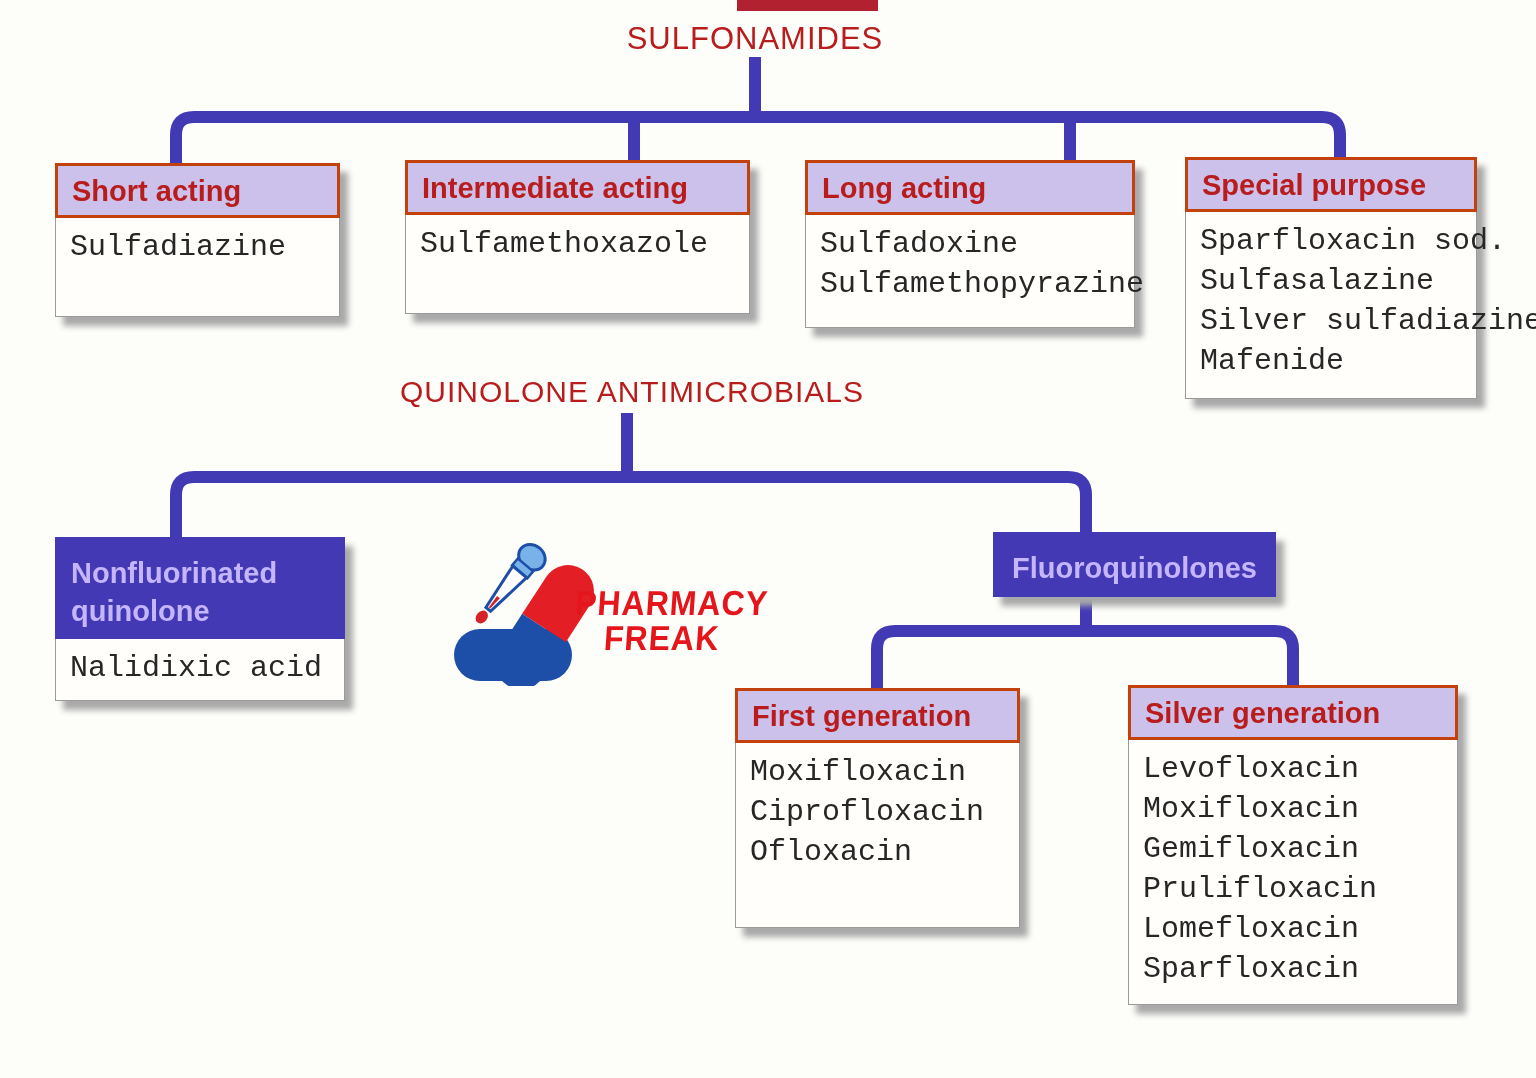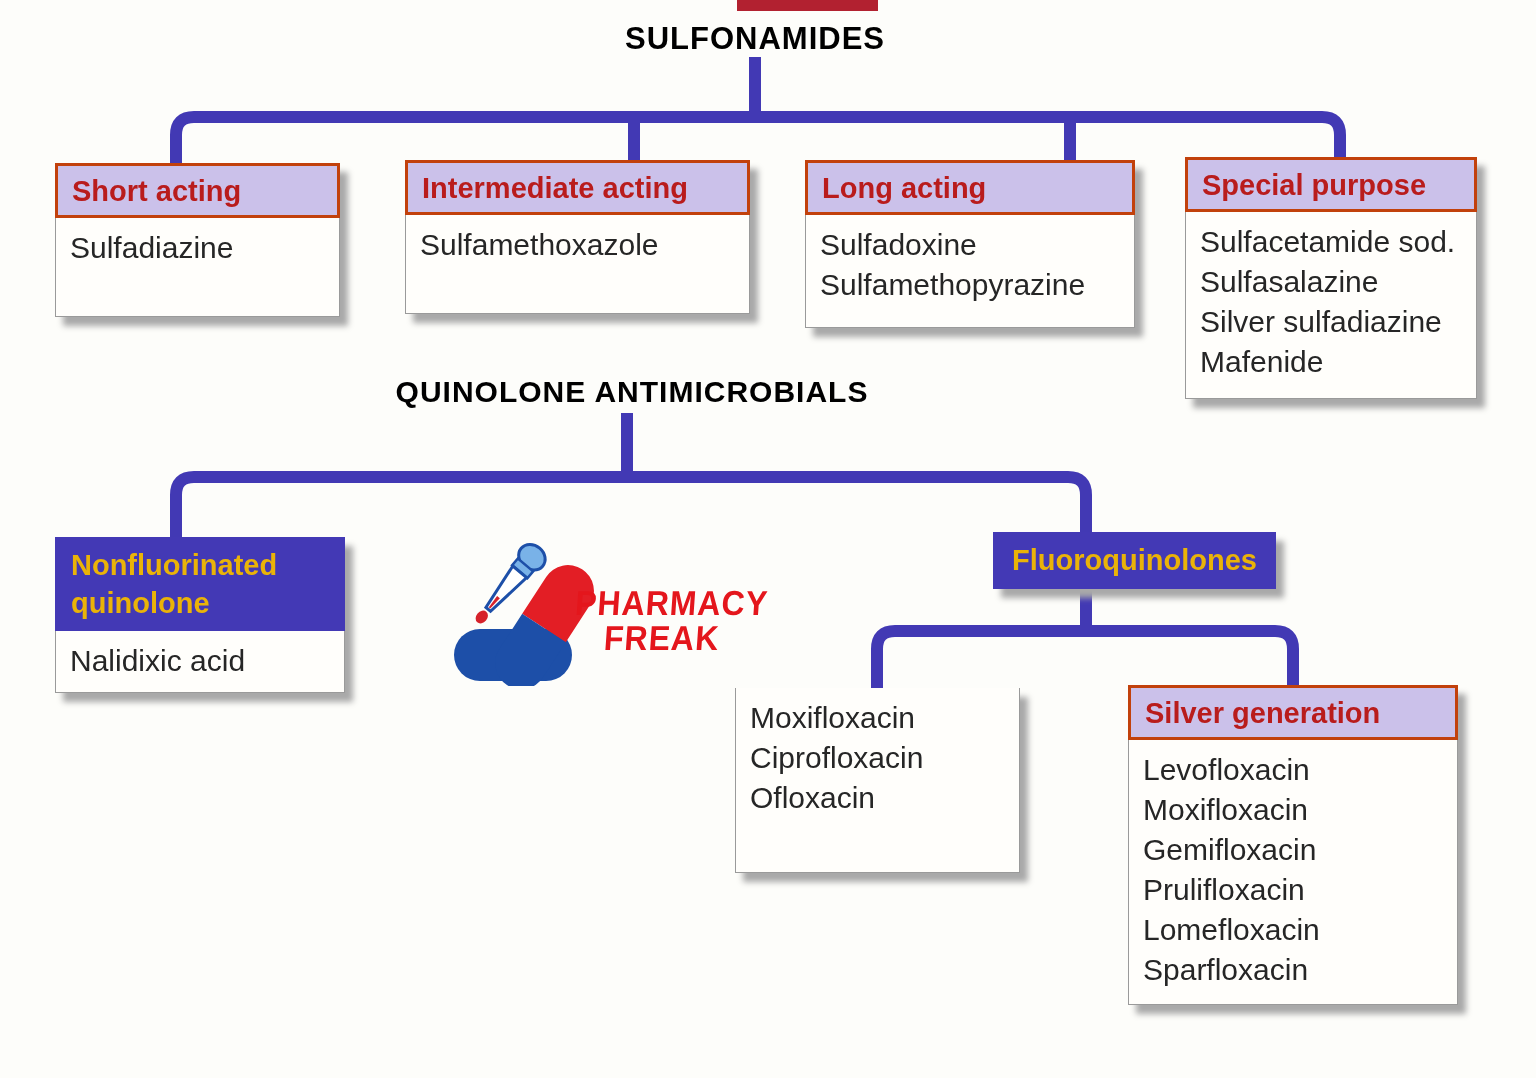--- a/index.html
+++ b/index.html
@@ -9,45 +9,45 @@
     font-family:"Liberation Sans",sans-serif;
   }
   .red-bar{
     position:absolute;left:737px;top:0;width:141px;height:11px;
     background:#b22130;
   }
   .connectors{position:absolute;left:0;top:0;}
   .tree-title{
     position:absolute;margin:0;
     transform:translateX(-50%);
-    font-weight:bold;font-size:31px;letter-spacing:1px;
-    color:#000000;white-space:nowrap;
+    font-weight:normal;font-size:31px;letter-spacing:1px;
+    color:#b91c1c;white-space:nowrap;
   }
   .dbox{
     position:absolute;
     box-shadow:8px 9px 6px #a9a9a9;
     background:#ffffff;
   }
   .dbox-header{
     background:#cbc1ea;
     border:3px solid #c2410c;
     padding:7px 6px 6px 14px;
     font-weight:bold;font-size:29px;color:#b91c1c;
     line-height:1.25;
   }
   .dbox-header.dark{
-    background:#4339b5;border:none;color:#eab308;
-    padding:10px 16px 9px 16px;line-height:1.3;
+    background:#4339b5;border:none;color:#c4b5fd;
+    padding:18px 16px 9px 16px;line-height:1.3;
   }
   .dbox-header.dark.center{text-align:center;}
   .dbox-body{
     background:#fffefb;
     border:1px solid #9a9a9a;border-top:none;
     padding:10px 16px 6px 14px;
-    font-family:Liberation Sans, sans-serif;
+    font-family:Liberation Mono, monospace;
     font-size:30px;color:#262626;line-height:1.33;
   }
   .drug{white-space:nowrap;}
   .standalone{box-shadow:8px 9px 6px #a9a9a9;margin-left:48px;}
   .logo{position:absolute;left:452px;top:536px;width:300px;height:150px;}
   .logo-icon{position:absolute;left:0;top:0;}
   .logo-text{
     position:absolute;left:122px;top:52px;width:178px;
     text-align:center;
     color:#e4161c;font-weight:bold;font-size:32px;line-height:1.02;
@@ -100,39 +100,40 @@
     <div class="dbox-header">Long acting</div>
     <div class="dbox-body" style="min-height:96px">
       <div class="drug">Sulfadoxine</div>
       <div class="drug">Sulfamethopyrazine</div>
     </div>
   </div>
 
   <div class="dbox" style="left:1185px;top:157px;width:292px">
     <div class="dbox-header">Special purpose</div>
     <div class="dbox-body" style="min-height:170px">
-      <div class="drug">Sulfacetamide sod.</div>
+      <div class="drug">Sparfloxacin sod.</div>
       <div class="drug">Sulfasalazine</div>
       <div class="drug">Silver sulfadiazine</div>
       <div class="drug">Mafenide</div>
     </div>
   </div>
 
   <div class="dbox" style="left:55px;top:537px;width:290px">
     <div class="dbox-header dark">Nonfluorinated quinolone</div>
     <div class="dbox-body" style="min-height:45px">
       <div class="drug">Nalidixic acid</div>
     </div>
   </div>
 
   <div class="dbox standalone" style="left:945px;top:532px;width:283px">
     <div class="dbox-header dark center">Fluoroquinolones</div>
   </div>
 
   <div class="dbox" style="left:735px;top:688px;width:285px">
+    <div class="dbox-header">First generation</div>
     <div class="dbox-body" style="min-height:168px">
       <div class="drug">Moxifloxacin</div>
       <div class="drug">Ciprofloxacin</div>
       <div class="drug">Ofloxacin</div>
     </div>
   </div>
 
   <div class="dbox" style="left:1128px;top:685px;width:330px">
     <div class="dbox-header">Silver generation</div>
     <div class="dbox-body" style="min-height:248px">

